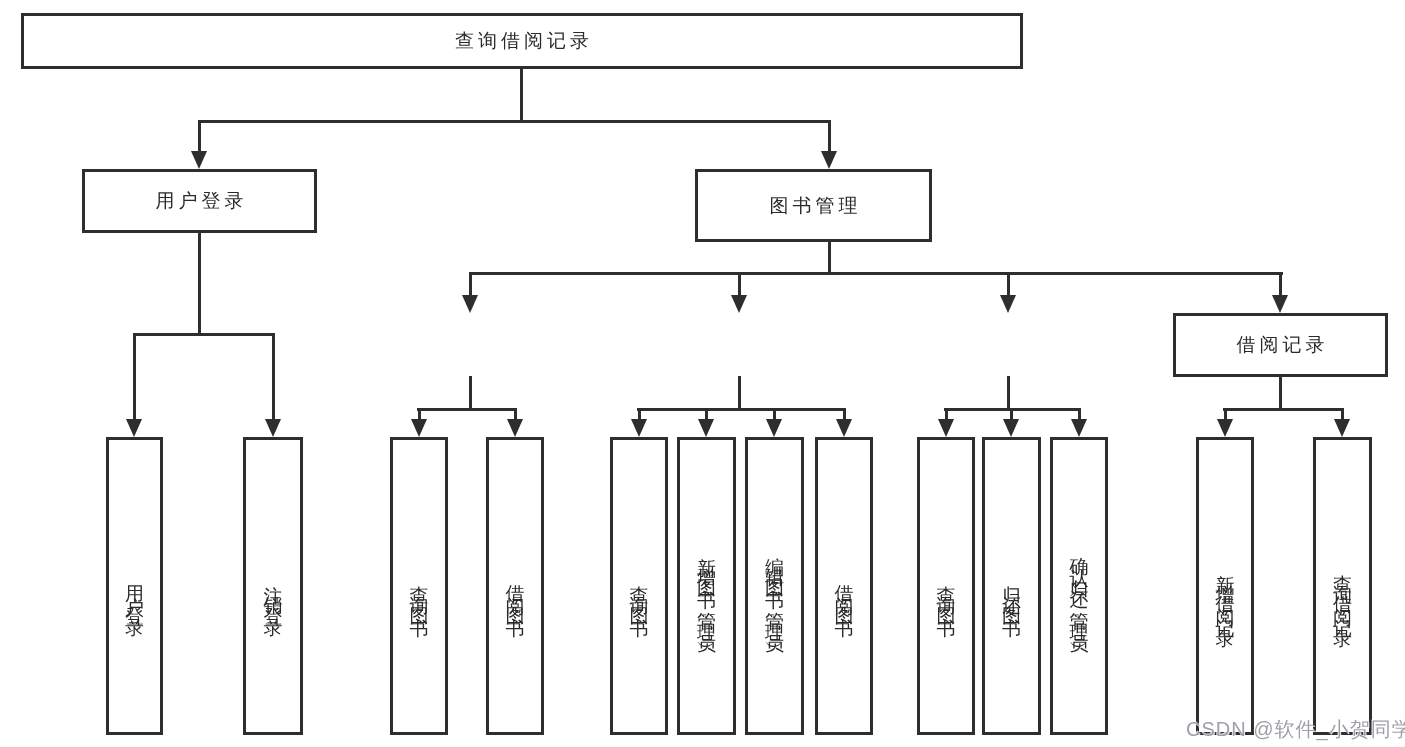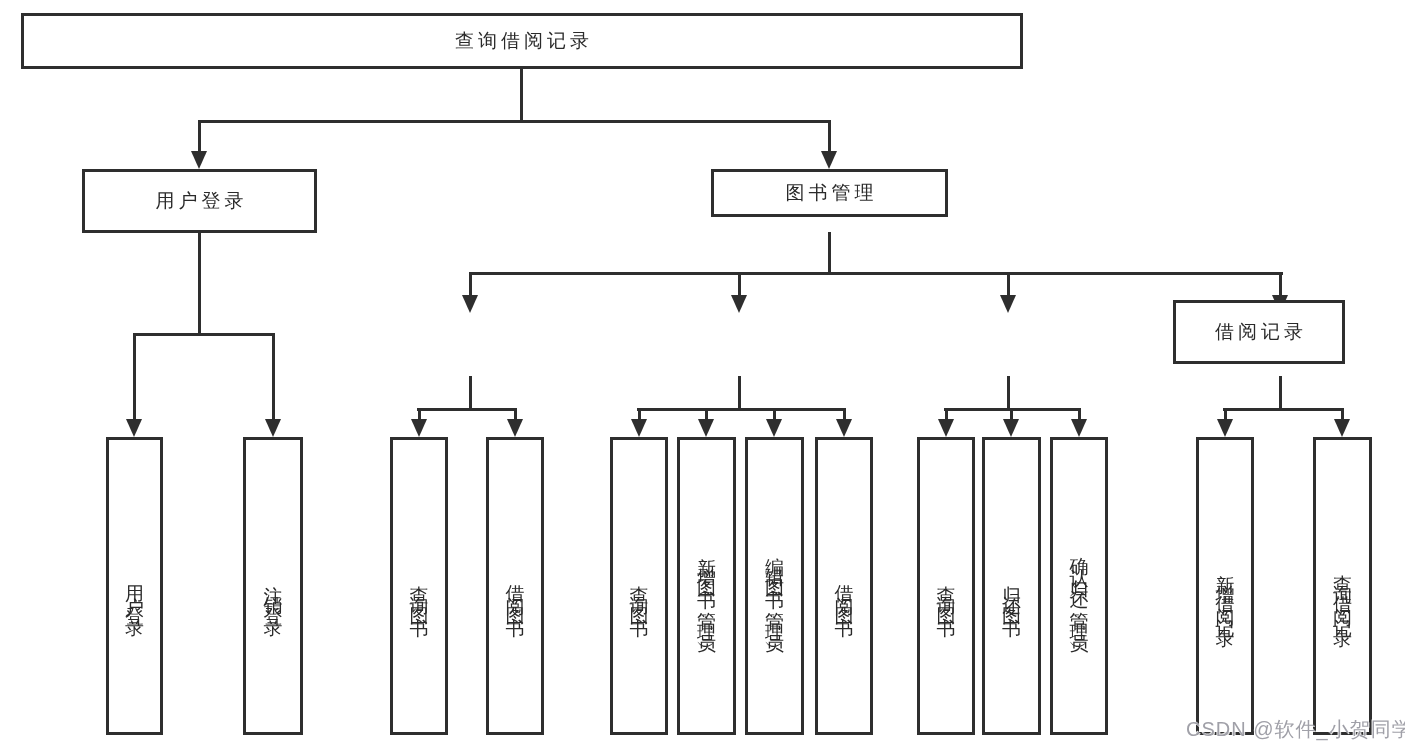--- a/index.html
+++ b/index.html
@@ -91,25 +91,25 @@
   <div class="ar" style="left:1217px;top:419px"></div>
   <div class="ar" style="left:1334px;top:419px"></div>
 
   <div class="hbox" style="left:21px;top:13px;width:1002px;height:56px">
     <span>查询借阅记录</span>
   </div>
 
   <div class="hbox" style="left:82px;top:169px;width:235px;height:64px">
     <span>用户登录</span>
   </div>
-  <div class="hbox" style="left:711px;top:169px;width:237px;height:48px">
+  <div class="hbox" style="left:695px;top:169px;width:237px;height:73px">
     <span>图书管理</span>
   </div>
 
-  <div class="hbox" style="left:1173px;top:300px;width:172px;height:64px">
+  <div class="hbox" style="left:1173px;top:313px;width:215px;height:64px">
     <span>借阅记录</span>
   </div>
 
   <div class="vbox" style="left:106px;width:57px">
     <span>用户登录</span>
   </div>
   <div class="vbox" style="left:243px;width:60px">
     <span>注销登录</span>
   </div>
 

